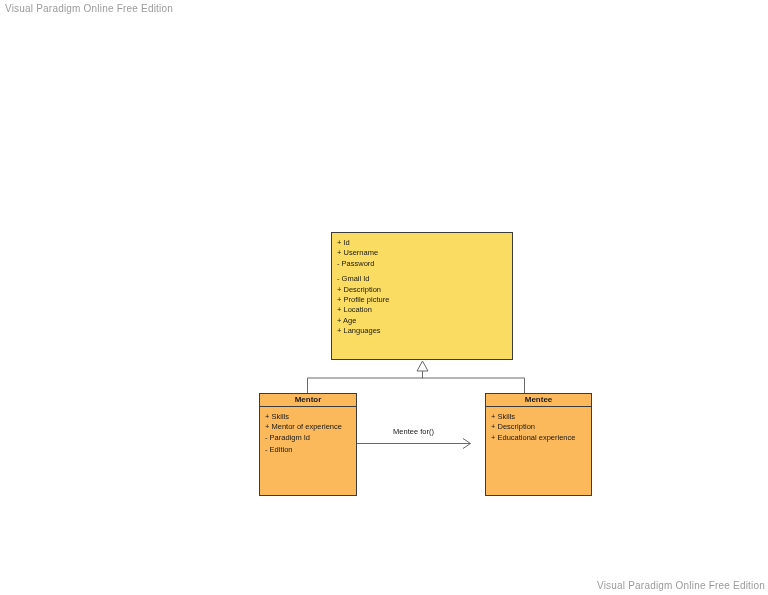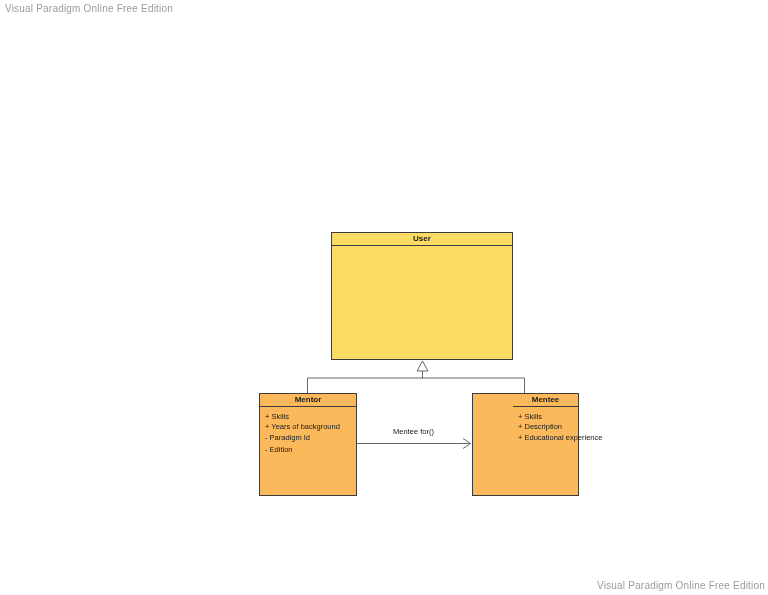--- a/index.html
+++ b/index.html
@@ -17,21 +17,21 @@
   }
   .class-header {
     height:12px; line-height:12px; border-bottom:1px solid var(--border);
     font-weight:bold; font-size:8px; text-align:center;
   }
   .class-body { padding:5px 3px 0 5px; font-size:7.5px; line-height:10.4px; white-space:nowrap; }
   .attr-line { height:auto; }
 
   #user-box   { left:331px; top:232px; width:182px; height:128px; background:var(--user_fill); }
   #mentor-box { left:259px; top:393px; width:98px;  height:103px; background:var(--mentor_fill); }
-  #mentee-box { left:472px; top:393px; width:107px; height:103px; background:var(--mentee_fill);padding-left:40px; }
+  #mentee-box { left:485px; top:393px; width:107px; height:103px; background:var(--mentee_fill); }
 
   .assoc-label {
     position:absolute; left:357px; top:427px; width:113px; text-align:center;
     font-size:7.5px; color:var(--text);
   }
 
   svg.connectors { position:absolute; left:0; top:0; width:768px; height:595px; }
   svg.connectors line, svg.connectors polyline {
     stroke:var(--connector); stroke-width:1; fill:none;
   }
@@ -56,28 +56,38 @@
       <polygon class="gen-triangle" points="422.5,361 417,371 428,371"></polygon>
     </g>
 
     <g>
       <line x1="357" y1="443.5" x2="470" y2="443.5"></line>
       <polyline points="463,438.5 470.5,443.5 463,448.5"></polyline>
     </g>
   </svg>
 
   <div class="class-box" id="user-box">
-    <div class="class-header">User</div>
+    <div class="class-body">
+        <div class="attr-line">+ Id</div>
+        <div class="attr-line">+ Username</div>
+        <div class="attr-line">- Password</div>
+        <div class="attr-line" style="margin-top: 5px;">- Gmail Id</div>
+        <div class="attr-line">+ Description</div>
+        <div class="attr-line">+ Profile picture</div>
+        <div class="attr-line">+ Location</div>
+        <div class="attr-line">+ Age</div>
+        <div class="attr-line">+ Languages</div>
+      </div>
   </div>
 
   <div class="class-box" id="mentor-box">
     <div class="class-header">Mentor</div>
     <div class="class-body">
         <div class="attr-line">+ Skills</div>
-        <div class="attr-line">+ Years of background</div>
+        <div class="attr-line">+ Mentor of experience</div>
         <div class="attr-line">- Paradigm Id</div>
         <div class="attr-line" style="margin-top: 2px;">- Edition</div>
       </div>
   </div>
 
   <div class="class-box" id="mentee-box">
     <div class="class-header">Mentee</div>
     <div class="class-body">
         <div class="attr-line">+ Skills</div>
         <div class="attr-line">+ Description</div>

